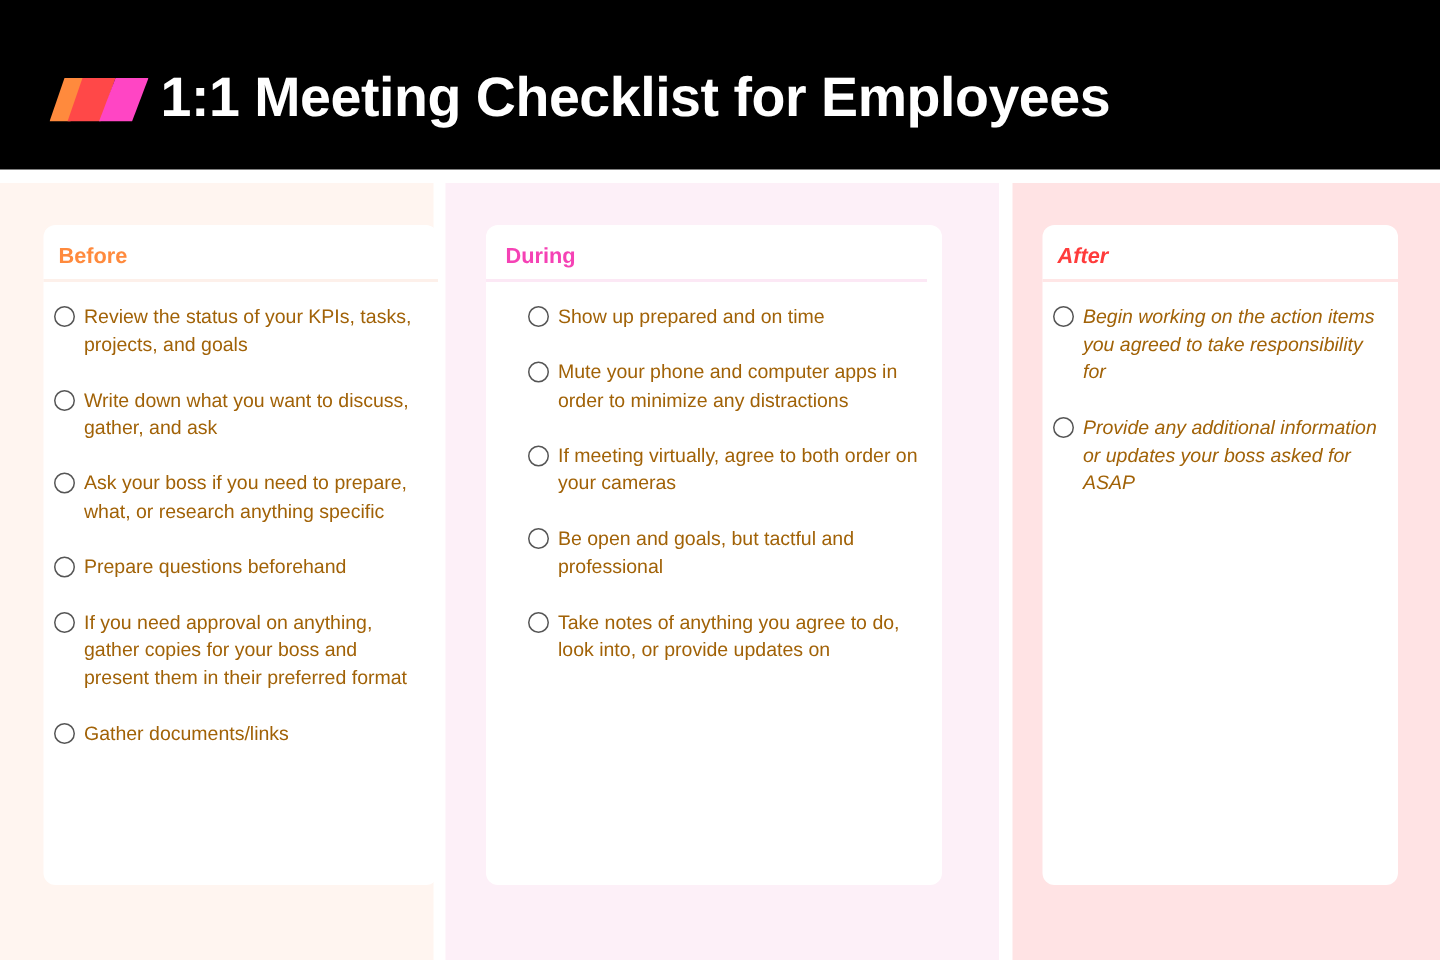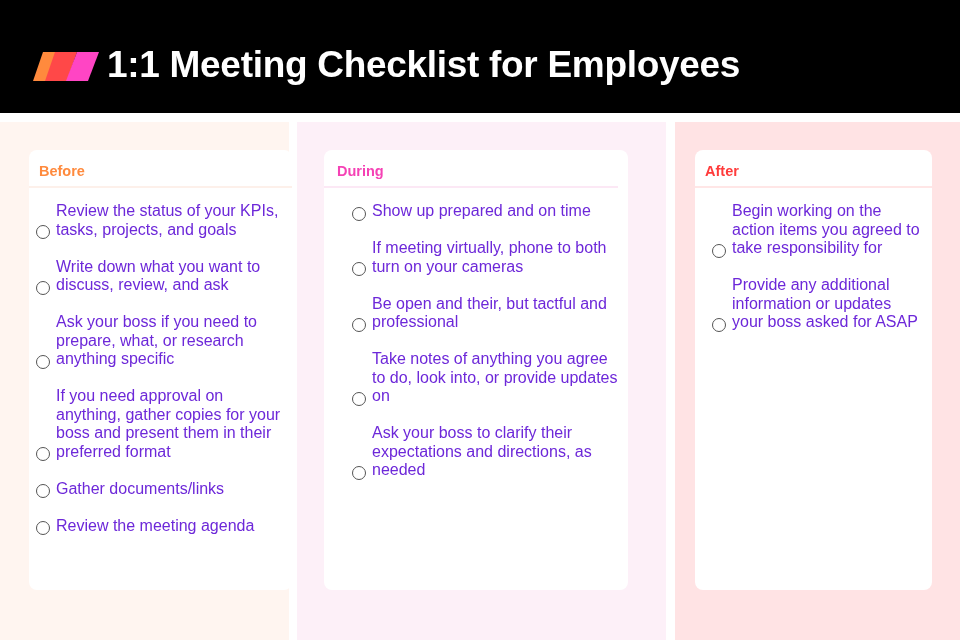--- a/index.html
+++ b/index.html
@@ -35,24 +35,24 @@
     height: 38px; padding: 13px 0 0 10px;
     font-weight: bold; font-size: 14.5px;
     border-bottom: 2px solid;
     margin-right: 0;
   }
   .col-during .card-head { margin-right: 10px; padding-left: 13px; }
   .col-after .card-head { padding-left: 10px; }
 
   .items { list-style: none; padding: 14px 8px 0 7px; }
   .col-during .items { padding-left: 28px; }
-  .col-after .items { padding-left: 7px; margin-left: 10px; }
+  .col-after .items { padding-left: 7px; }
   .item {
-    display: flex; align-items: flex-end;
-    font-size: 16px; line-height: 18.5px; color: #6d28d9;
+    display: flex; align-items: flex-start;
+    font-size: 13px; line-height: 18.5px; color: #a16207;
     margin-bottom: 18.5px;
   }
   .check {
     flex: 0 0 auto; width: 14px; height: 14px; margin-top: 2px; margin-right: 6px;
     border: 1.3px solid #555555; border-radius: 50%; background: #ffffff;
     cursor: pointer;
   }
 </style>
 </head>
 <body>
@@ -69,71 +69,71 @@
 <div class="column col-before" style="background:#fff5f0;">
   <div class="card">
     <div class="card-head" style="color:#ff8a3d;border-bottom-color:#fdf0ea;">Before</div>
     <ul class="items">
       <li class="item">
           <span class="check"></span>
           <span>Review the status of your KPIs, tasks, projects, and goals</span>
         </li>
       <li class="item">
           <span class="check"></span>
-          <span>Write down what you want to discuss, review, and ask</span>
+          <span>Write down what you want to discuss, gather, and ask</span>
         </li>
       <li class="item">
           <span class="check"></span>
           <span>Ask your boss if you need to prepare, what, or research anything specific</span>
+        </li>
+      <li class="item">
+          <span class="check"></span>
+          <span>Prepare questions beforehand</span>
         </li>
       <li class="item">
           <span class="check"></span>
           <span>If you need approval on anything, gather copies for your boss and present them in their preferred format</span>
         </li>
       <li class="item">
           <span class="check"></span>
           <span>Gather documents/links</span>
-        </li>
-      <li class="item">
-          <span class="check"></span>
-          <span>Review the meeting agenda</span>
         </li>
     </ul>
   </div>
 </div>
 
 <div class="column col-during" style="background:#fdf0f8;">
   <div class="card">
     <div class="card-head" style="color:#f542b5;border-bottom-color:#fce8f5;">During</div>
     <ul class="items">
       <li class="item">
           <span class="check"></span>
           <span>Show up prepared and on time</span>
         </li>
       <li class="item">
           <span class="check"></span>
-          <span>If meeting virtually, phone to both turn on your cameras</span>
+          <span>Mute your phone and computer apps in order to minimize any distractions</span>
         </li>
       <li class="item">
           <span class="check"></span>
-          <span>Be open and their, but tactful and professional</span>
+          <span>If meeting virtually, agree to both order on your cameras</span>
+        </li>
+      <li class="item">
+          <span class="check"></span>
+          <span>Be open and goals, but tactful and professional</span>
         </li>
       <li class="item">
           <span class="check"></span>
           <span>Take notes of anything you agree to do, look into, or provide updates on</span>
         </li>
-      <li class="item">
-          <span class="check"></span>
-          <span>Ask your boss to clarify their expectations and directions, as needed</span>
-        </li>
     </ul>
   </div>
 </div>
 
-<div class="column col-after" style="background:#ffe3e4;">
+<div class="column col-after" style="background:#ffe3e4;font-style:italic;">
   <div class="card">
     <div class="card-head" style="color:#ff3b3b;border-bottom-color:#ffe6e6;">After</div>
     <ul class="items">
       <li class="item">
           <span class="check"></span>
           <span>Begin working on the action items you agreed to take responsibility for</span>
         </li>
       <li class="item">
           <span class="check"></span>
           <span>Provide any additional information or updates your boss asked for ASAP</span>

